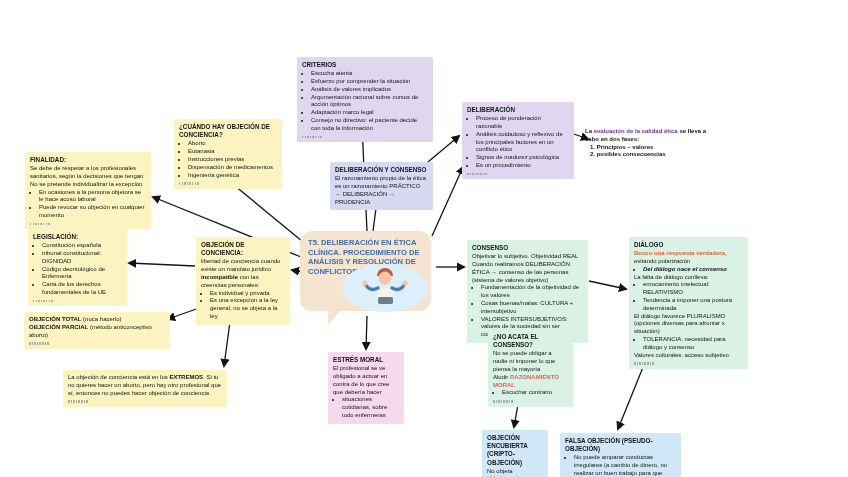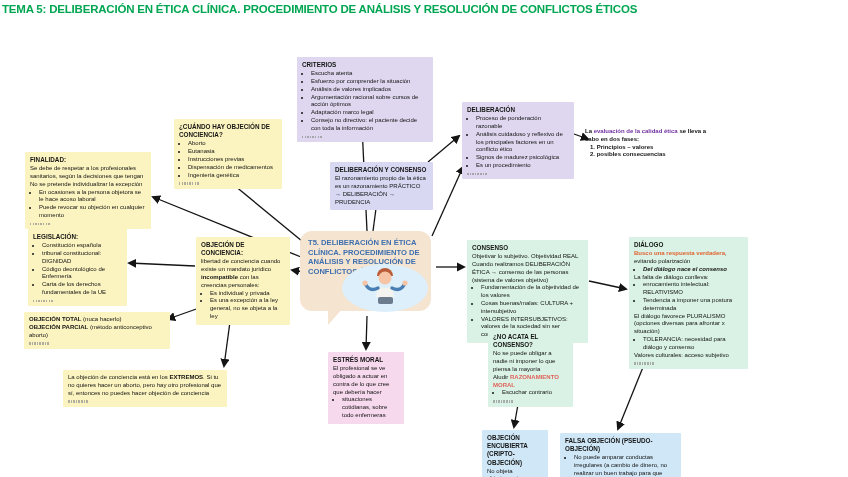--- a/index.html
+++ b/index.html
@@ -30,21 +30,20 @@
   .bubble{position:absolute;left:300px;top:231px;width:131px;height:80px;background:#f4e4d0;border-radius:12px;z-index:1;padding:7px 8px;box-sizing:border-box;}
   .bubble .t{font-weight:bold;color:#3e6fae;font-size:7.6px;line-height:1.28;}
   .bubble-tail{position:absolute;left:328px;top:308px;width:0;height:0;border-top:17px solid #f4e4d0;border-right:15px solid transparent;z-index:1;}
   .illus{position:absolute;left:341px;top:263px;z-index:2;}
 </style>
 </head>
 <body>
 
 <div class="canvas">
 
-  <div class="page-title">TEMA 5: DELIBERACIÓN EN ÉTICA CLÍNICA. PROCEDIMIENTO DE ANÁLISIS Y RESOLUCIÓN DE CONFLICTOS ÉTICOS</div>
 
   <svg class="links" width="848" height="477" aria-hidden="true">
     <defs>
       <marker id="ah" markerWidth="7" markerHeight="7" refX="5.5" refY="3.5" orient="auto">
         <path d="M0,0 L7,3.5 L0,7 z" fill="#141414"></path>
       </marker>
     </defs>
     <g stroke="#141414" stroke-width="1.3" fill="none">
       <line x1="367" y1="231" x2="362" y2="126" marker-end="url(#ah)"></line>
       <line x1="373" y1="231" x2="377" y2="201" marker-end="url(#ah)"></line>

